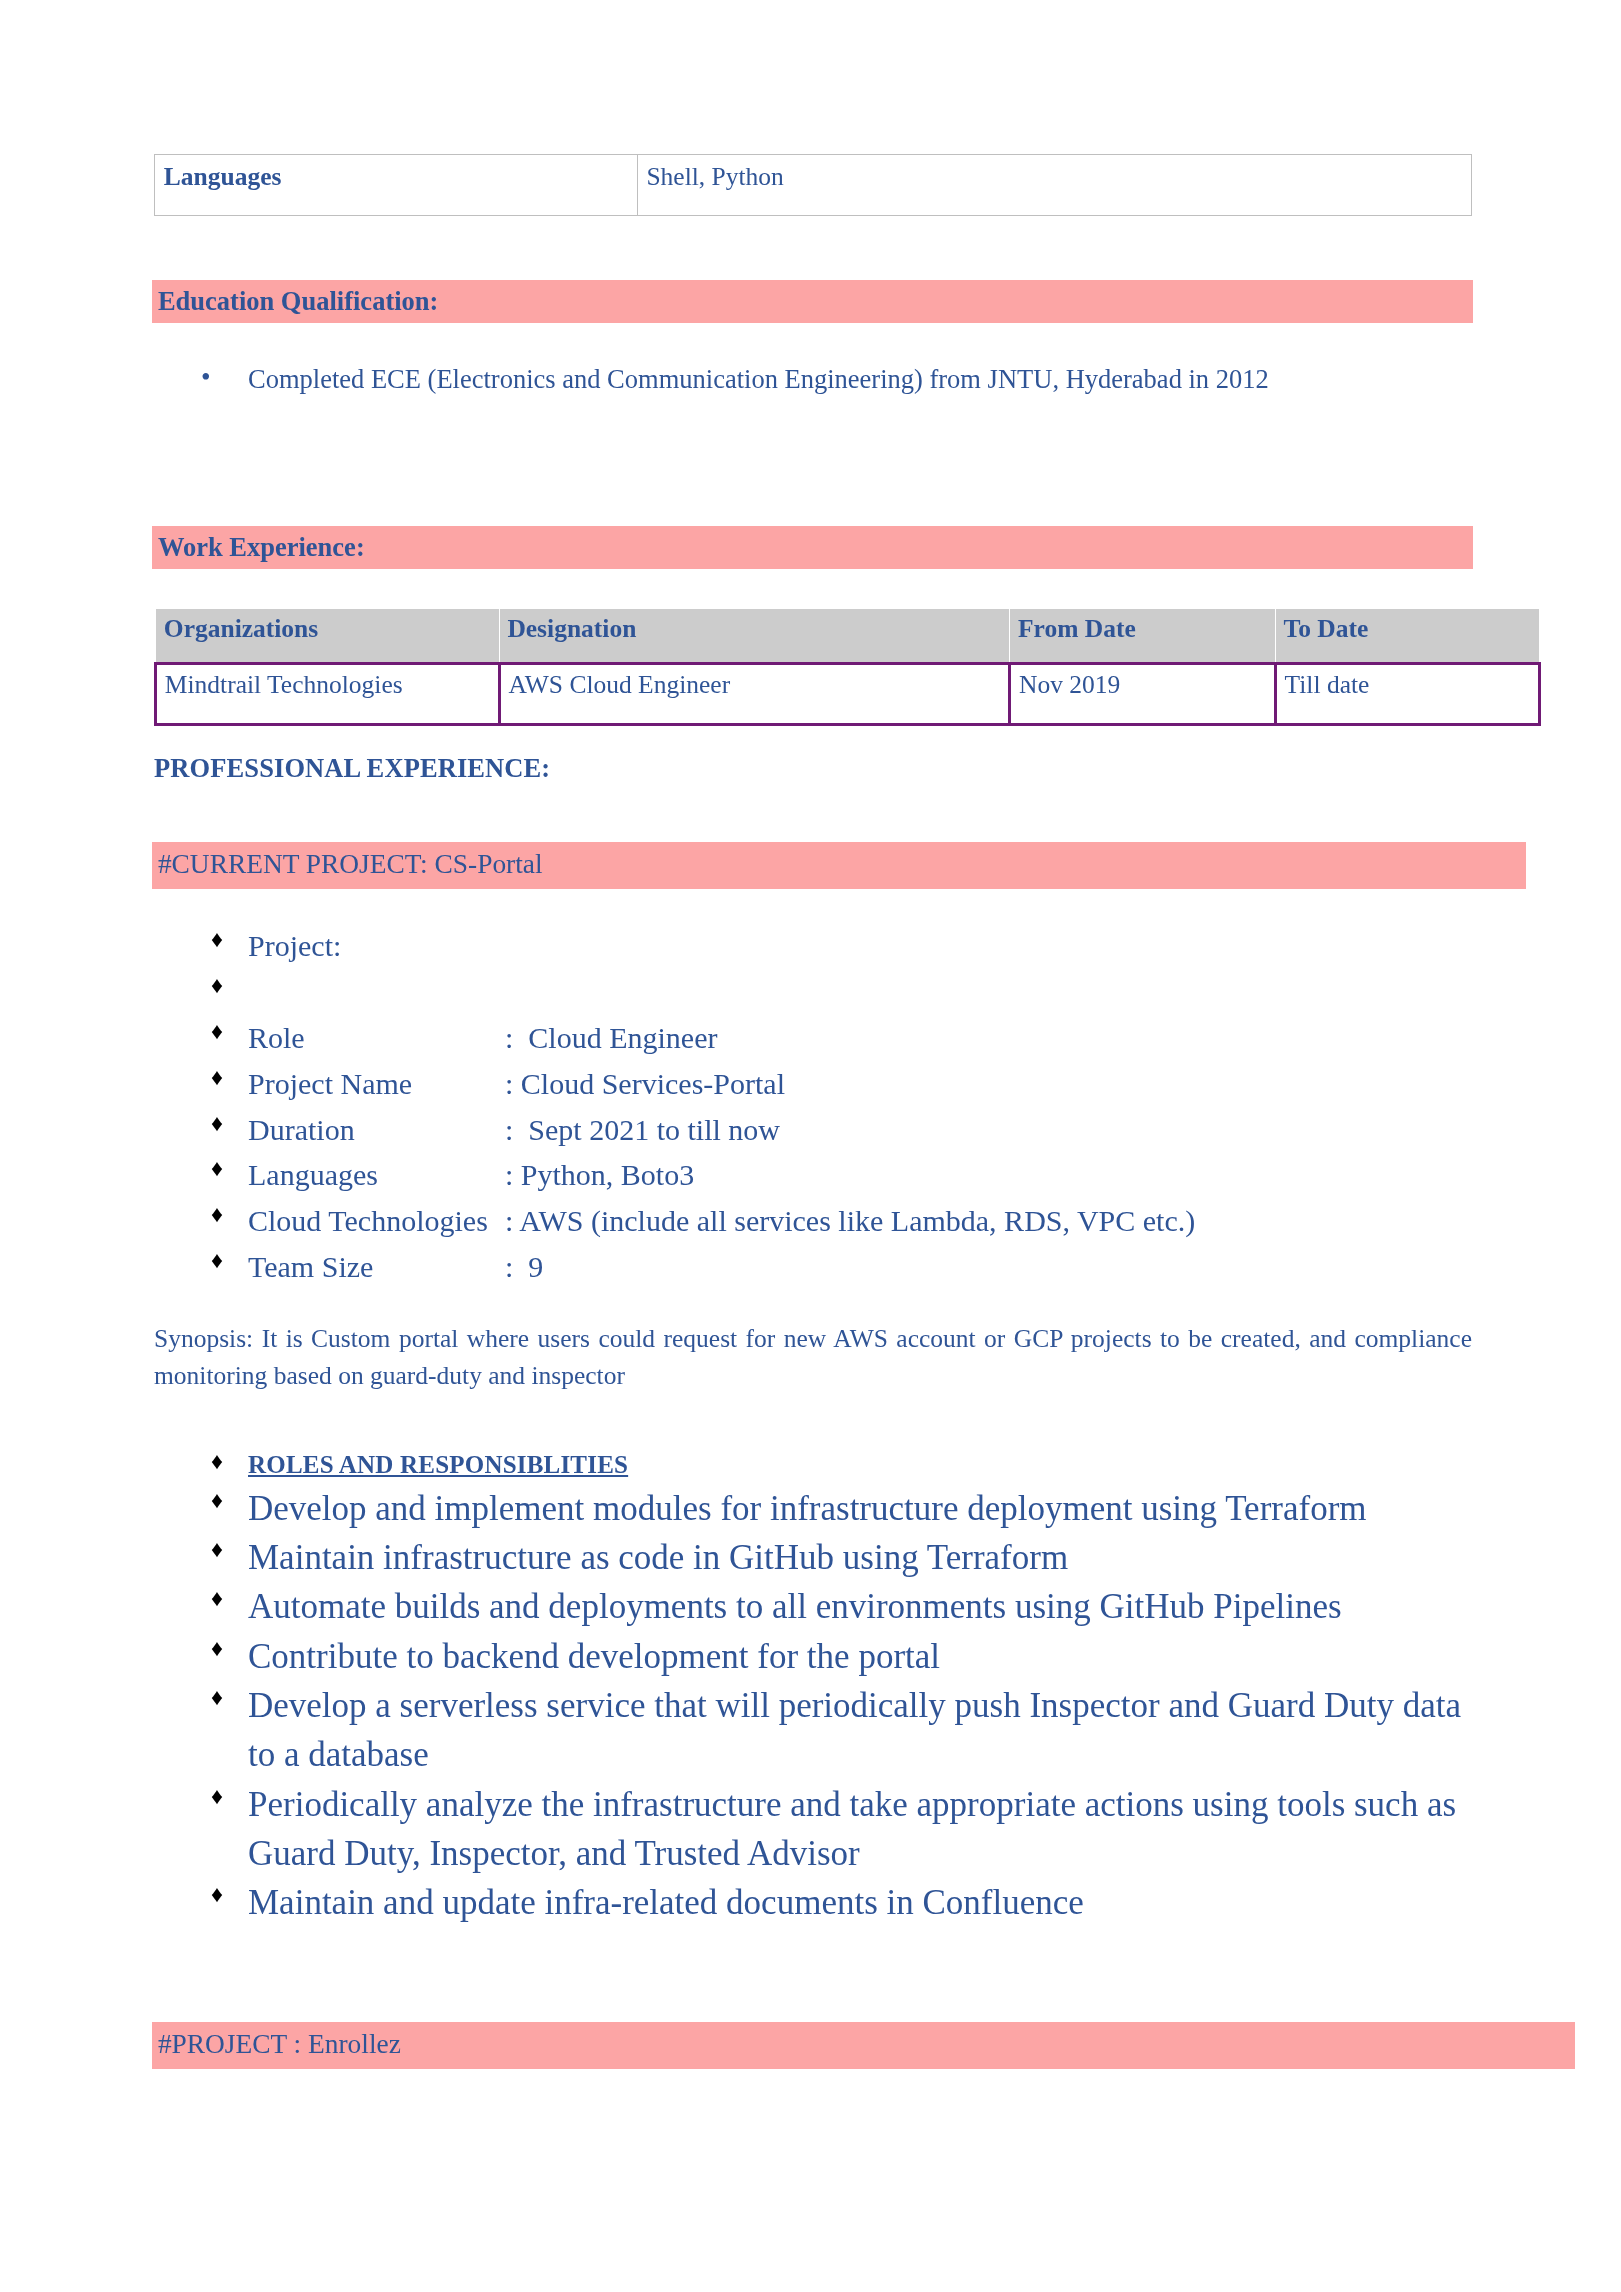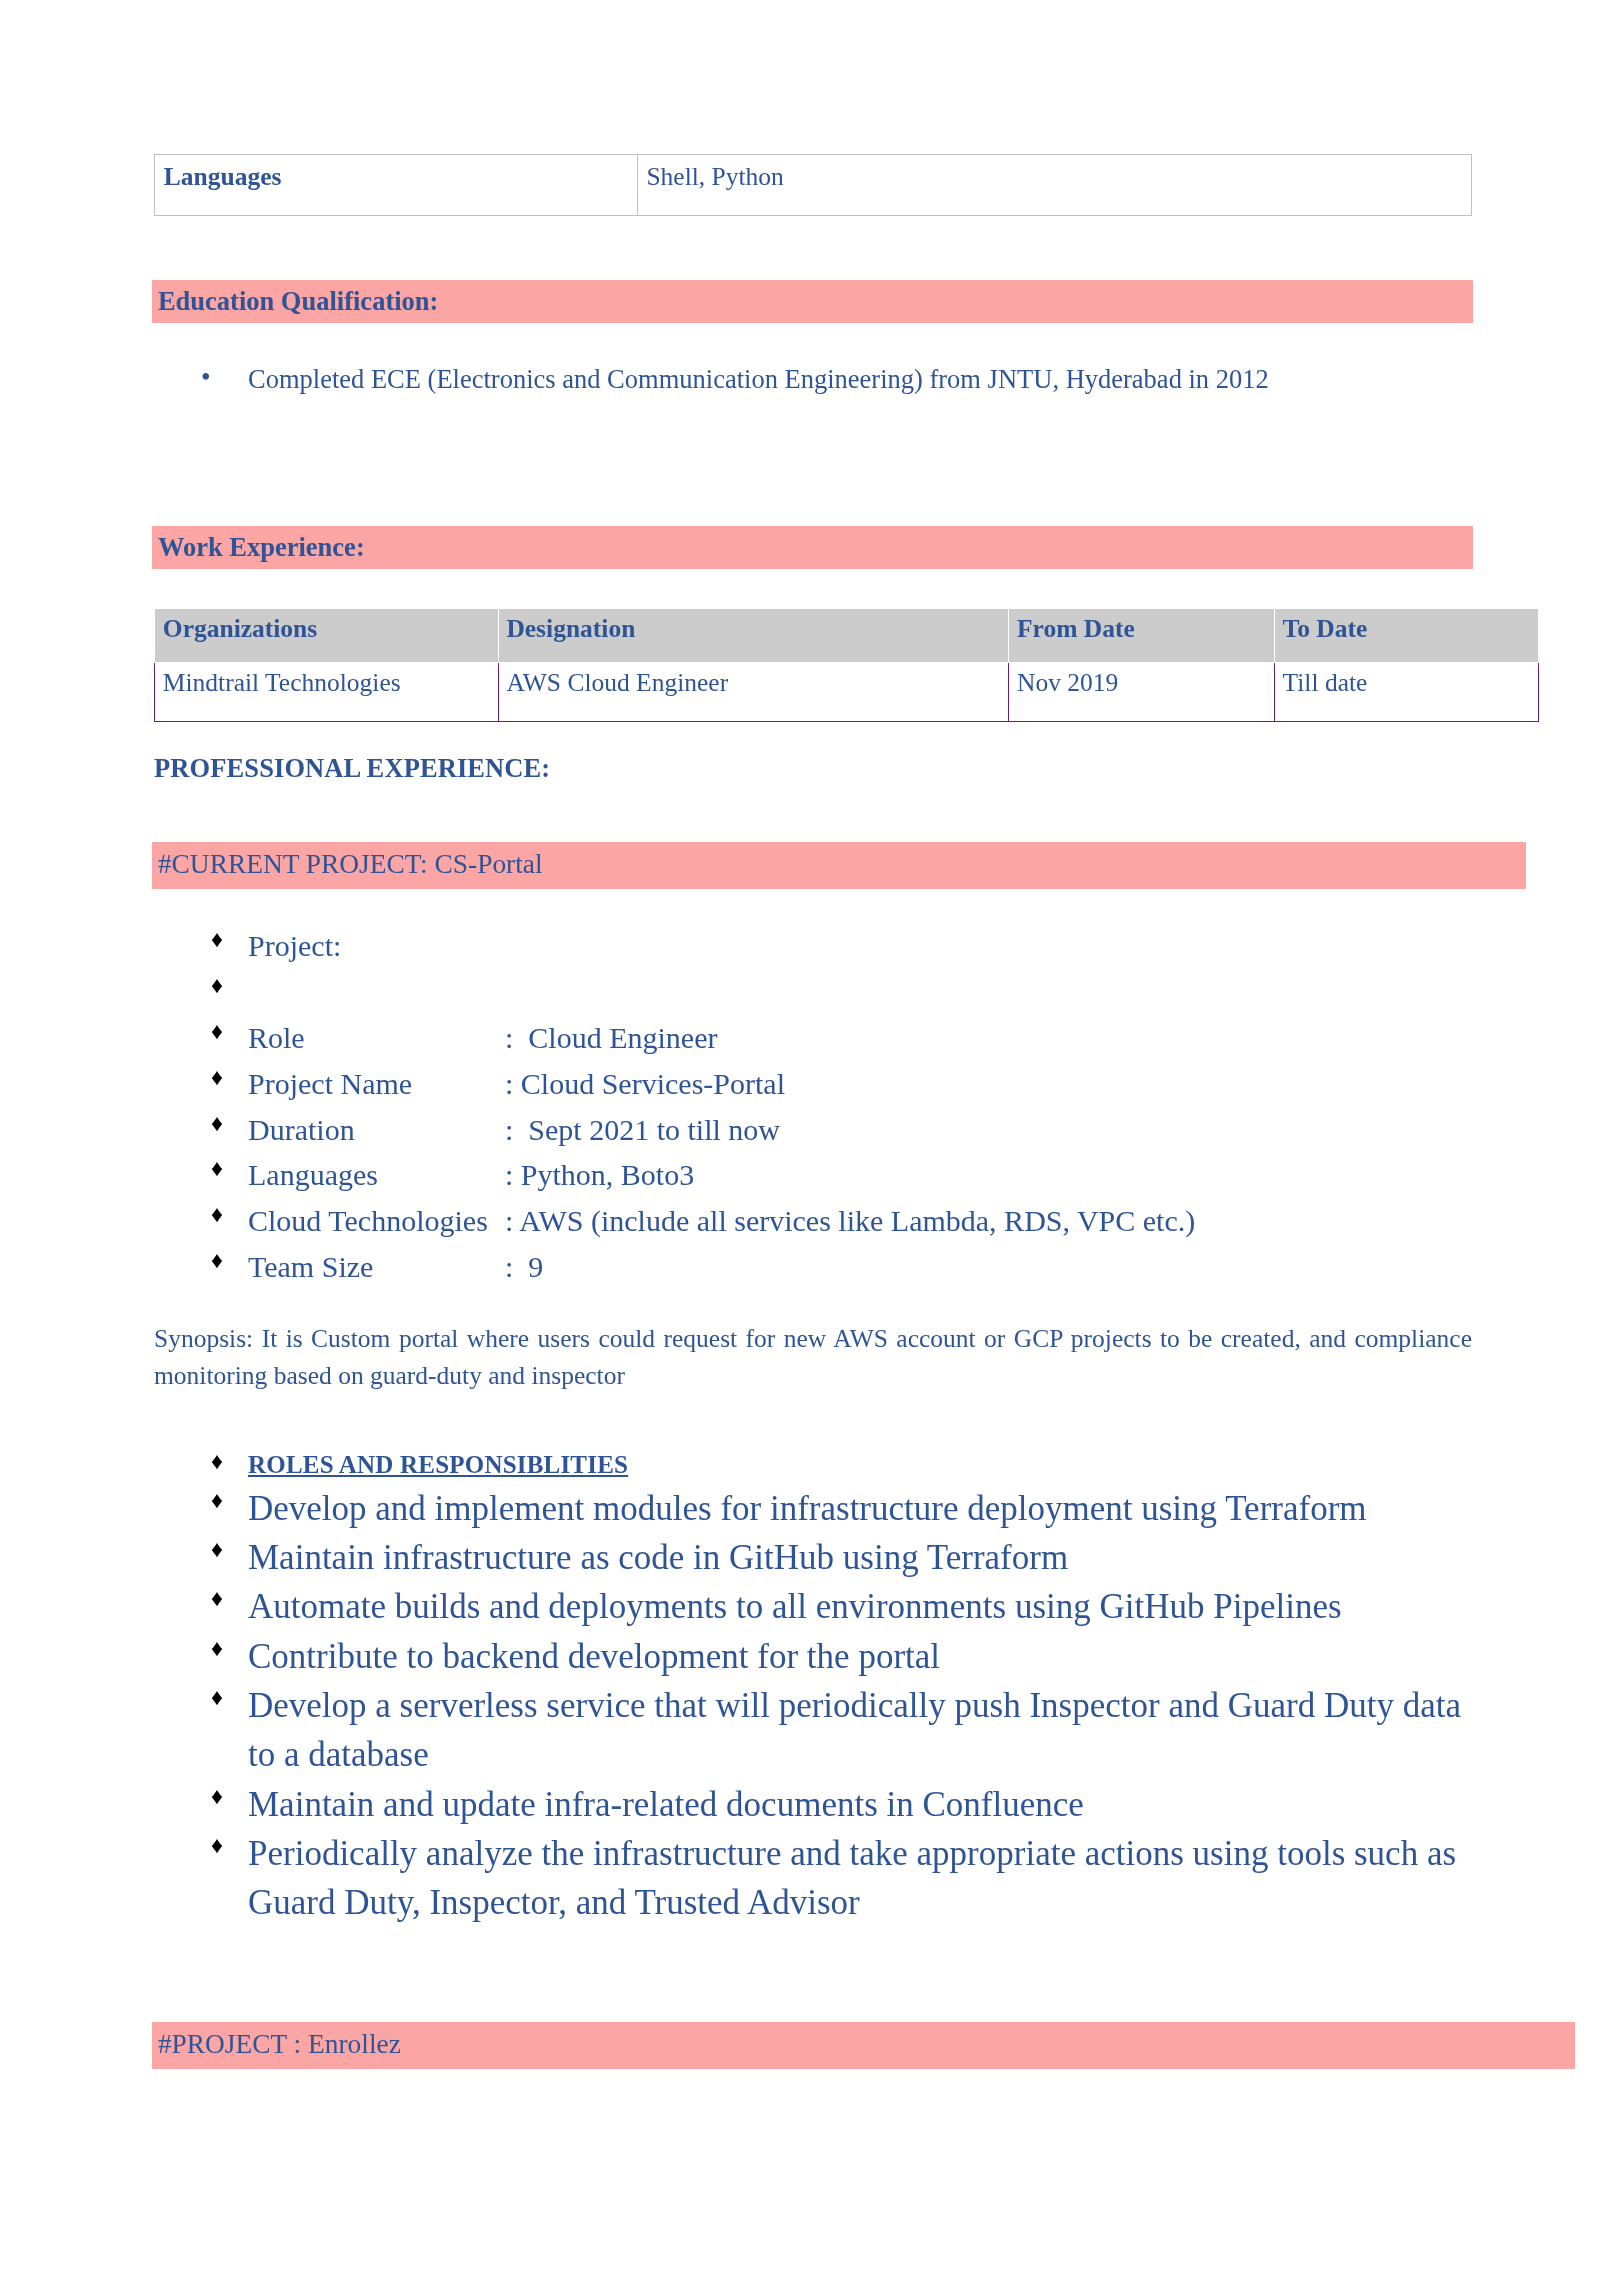--- a/index.html
+++ b/index.html
@@ -106,21 +106,21 @@
   
   .work-table {
     position: absolute;
     left: 154px;
     top: 608px;
     width: 1318px;
     border-collapse: collapse;
     table-layout: fixed;
   }
   .work-table th, .work-table td {
-    border: 1px solid #701a75;
+    border: 3px solid #701a75;
     padding: 5.9px 7.8px 9.8px 7.8px;
     font-size: 25.5px;
     line-height: 1.12;
     color: #2f5496;
     text-align: left;
     vertical-align: top;
     font-weight: normal;
   }
   .work-table thead th {
     background: #cccccc;
@@ -282,20 +282,20 @@
 
   <p class="synopsis">Synopsis: It is Custom portal where users could request for new AWS account or GCP projects to be created, and compliance monitoring based on guard-duty and inspector</p>
 
   <ul class="resp-list">
     <li class="head-item"><span class="u">ROLES AND RESPONSIBLITIES</span></li>
     <li>Develop and implement modules for infrastructure deployment using Terraform</li>
     <li>Maintain infrastructure as code in GitHub using Terraform</li>
     <li>Automate builds and deployments to all environments using GitHub Pipelines</li>
     <li>Contribute to backend development for the portal</li>
     <li>Develop a serverless service that will periodically push Inspector and Guard Duty data to a database</li>
+    <li>Periodically analyze the infrastructure and take appropriate actions using tools such as Guard Duty, Inspector, and Trusted Advisor</li>
     <li>Maintain and update infra-related documents in Confluence</li>
-    <li>Periodically analyze the infrastructure and take appropriate actions using tools such as Guard Duty, Inspector, and Trusted Advisor</li>
   </ul>
 
   <div id="band-project2" class="band reg">#PROJECT : Enrollez</div>
 
 </div>
 
 
 </body></html>

